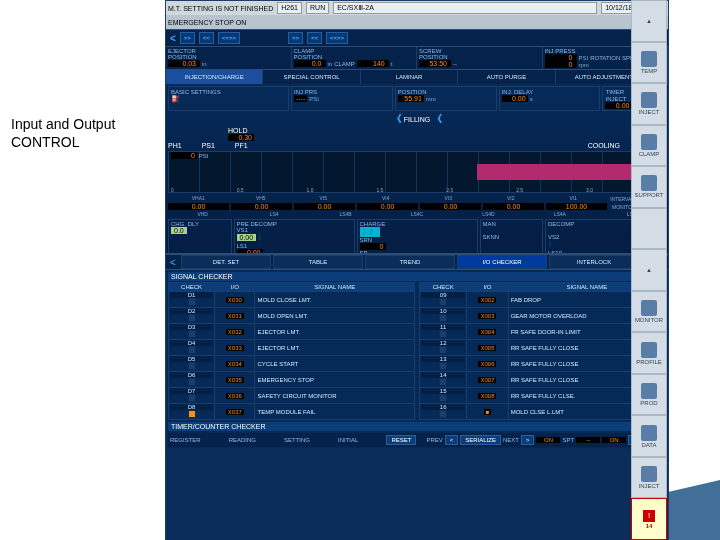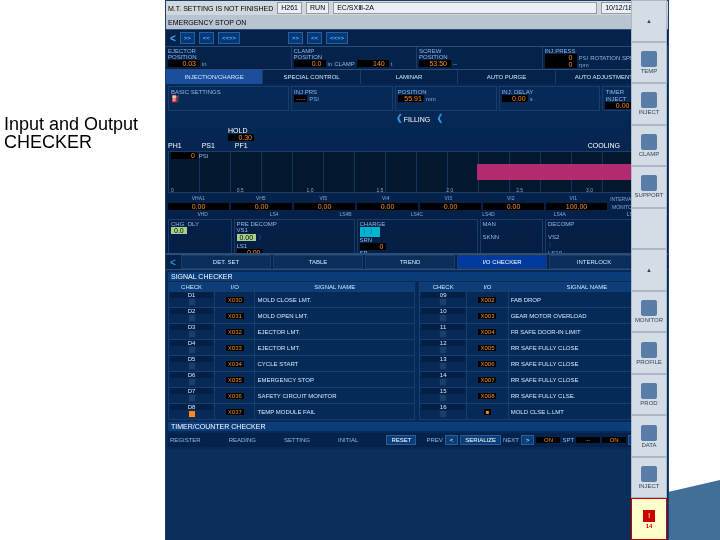--- a/index.html
+++ b/index.html
@@ -1,18 +1,18 @@
 <!DOCTYPE html>
 <html><head>
 <meta charset="utf-8">
 <style>
 html,body{margin:0;padding:0;font-family:Arial,Helvetica,sans-serif;background:#fff;font-size:7px;color:#fff;width:720px;height:540px;overflow:hidden}
 .slide{position:relative;width:720px;height:540px}
 .corner{position:absolute;top:0;left:0;width:165px;height:20px;background:linear-gradient(90deg,#000 0%,#c0392b 30%,#e67e22 60%,#f1c40f 100%);color:#fff;font-size:12px;padding:3px 6px;line-height:20px;font-weight:bold}
-.sidelabel{position:absolute;top:115px;left:4px;font-size:18px;color:#000;line-height:18px}
+.sidelabel{position:absolute;top:115px;left:11px;font-size:14px;color:#000;line-height:18px}
 .footer-tri{position:absolute;bottom:0;right:0;width:0;height:0;border-right:260px solid #2c5f8d;border-top:60px solid transparent;opacity:.9}
 .hmi{position:absolute;top:0;left:165px;width:502px;height:540px;background:#0a2d5a;border:1px solid #1a3d6a}
 .statusbar{display:flex;height:14px;background:#cfd8dc;color:#000;align-items:center;gap:4px;padding:0 2px}
 .statusbar .chip{background:#e8eff5;border:1px solid #999;padding:0 3px;height:10px;line-height:10px}
 .navrow{display:flex;height:16px;background:#05234a;border-top:1px solid #2a4d7a;border-bottom:1px solid #2a4d7a;align-items:center;padding:0 4px;gap:4px}
 .arrow{color:#3fa9f5;font-weight:bold;font-size:10px}
 .nb{background:#003a7a;border:1px solid #2a5d9a;padding:0 3px;height:10px;line-height:10px;color:#9fd3ff;font-size:6px}
 .hdrgrid{display:flex;background:#04224a;border-bottom:1px solid #2a4d7a}
 .hdrgrid .col{flex:1;border-right:1px solid #1a3d6a;padding:1px 2px}
 .hdrgrid .lbl{color:#8fb8e8;font-size:6px;display:block}
@@ -63,21 +63,21 @@
 .rsb .alert{background:#ffc;border:1px solid #c00}
 .rsb .warn{display:inline-block;width:12px;height:12px;background:#c00;color:#fff;text-align:center;line-height:12px;font-size:8px}
 .sprow{display:flex;gap:2px;font-size:5px;color:#7fa8d8;margin:1px 0}
 .sprow .c{flex:1;text-align:center}
 </style>
 </head>
 <body>
 
 <div class="slide">
   <div class="sidelabel">
-    <span>Input and Output</span><br><span>CHECKER</span>
+    <span>Input and Output</span><br><span>CONTROL</span>
   </div>
   <div class="footer-tri"></div>
 
   <div class="hmi">
 
     <div class="statusbar">
       <span>M.T. SETTING IS NOT FINISHED</span>
       <span class="chip">H261</span>
       <span class="chip">RUN</span>
       <span class="chip" style="flex:1">EC/SXⅢ-2A</span>

